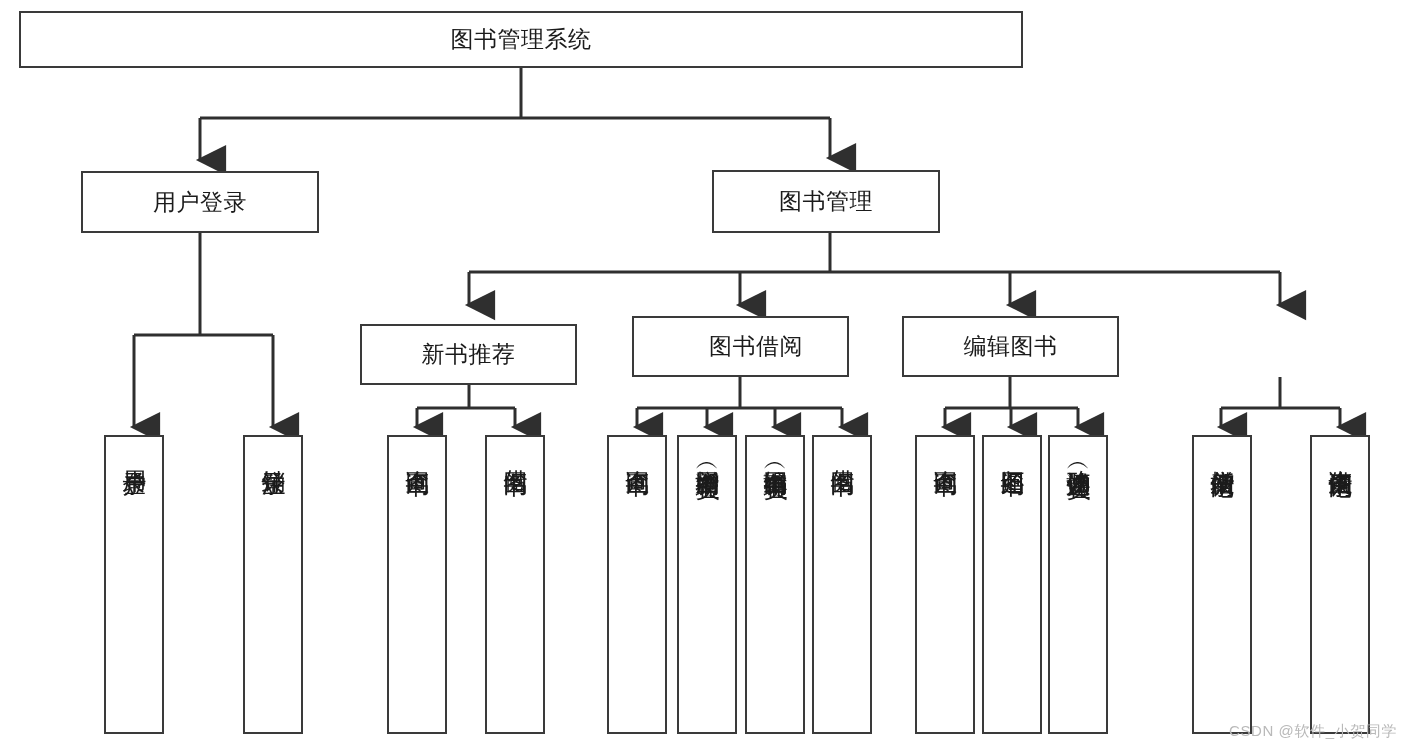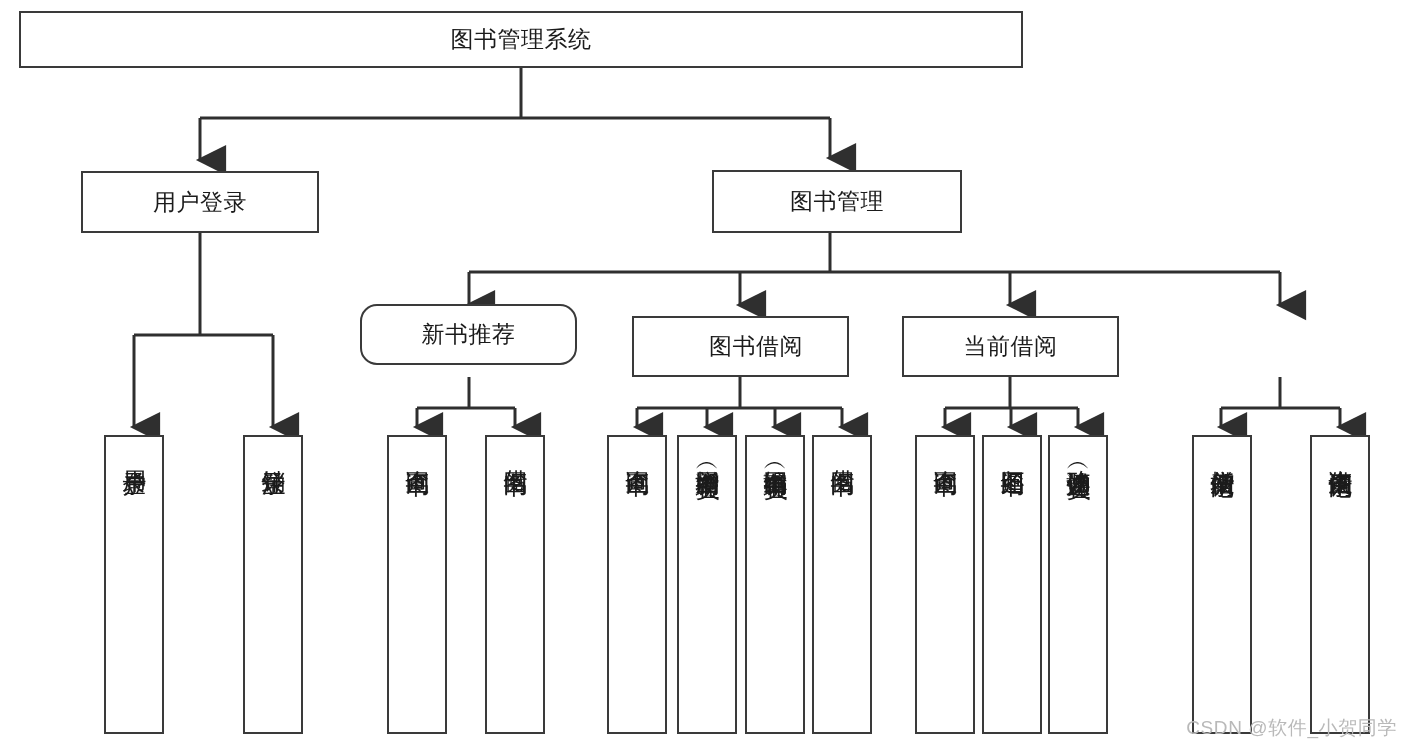--- a/index.html
+++ b/index.html
@@ -57,21 +57,21 @@
     text-orientation: upright;
     font-size: 24px;
     line-height: 1.12;
     letter-spacing: 1px;
     white-space: nowrap;
   }
   #watermark {
     position: absolute;
     right: 8px;
     bottom: 6px;
-    font-size: 19px;
+    font-size: 15px;
     color: #b9b9b9;
     letter-spacing: 0.6px;
     z-index: 5;
     white-space: nowrap;
   }
 </style>
 </head>
 <body>
 
 <div id="canvas">
@@ -126,32 +126,32 @@
     </g>
   </svg>
 
   <div class="node root" style="left:19px; top:11px; width:1004px; height:57px;">
     <span class="label">图书管理系统</span>
   </div>
 
   <div class="node h" style="left:81px; top:171px; width:238px; height:62px;">
     <span class="label">用户登录</span>
   </div>
-  <div class="node h" style="left:712px; top:170px; width:250px; height:63px;">
+  <div class="node h" style="left:712px; top:170px; width:228px; height:63px;">
     <span class="label">图书管理</span>
   </div>
 
-  <div class="node h" style="left:360px; top:304px; width:217px; height:61px;border-radius:17px;">
+  <div class="node h" style="left:360px; top:324px; width:217px; height:61px;">
     <span class="label">新书推荐</span>
   </div>
   <div class="node h" style="left:632px; top:316px; width:217px; height:61px;padding-left:31px;">
     <span class="label">图书借阅</span>
   </div>
   <div class="node h" style="left:902px; top:316px; width:217px; height:61px;">
-    <span class="label">当前借阅</span>
+    <span class="label">编辑图书</span>
   </div>
 
   <div class="node v" style="left:104px; top:435px; width:60px; height:299px;">
     <span class="label">用户登录</span>
   </div>
   <div class="node v" style="left:243px; top:435px; width:60px; height:299px;">
     <span class="label">注销登录</span>
   </div>
 
   <div class="node v" style="left:387px; top:435px; width:60px; height:299px;">

